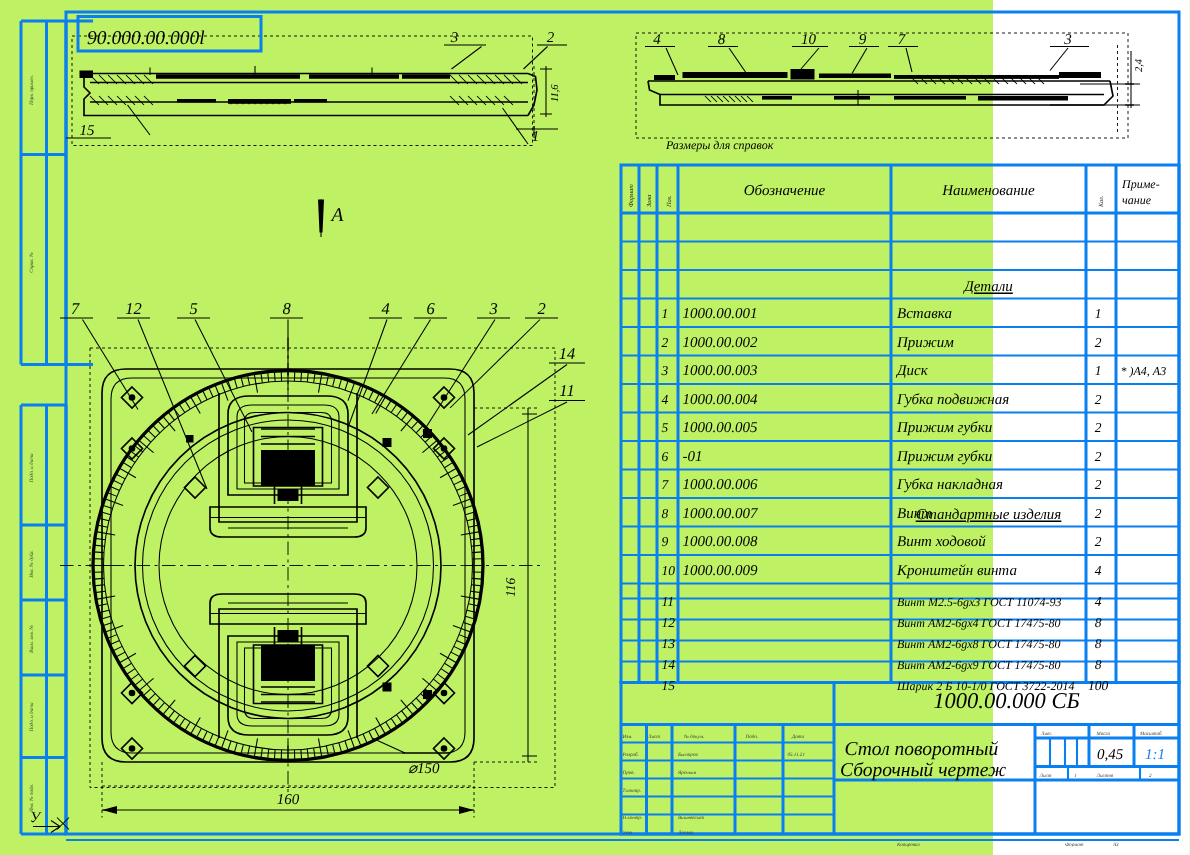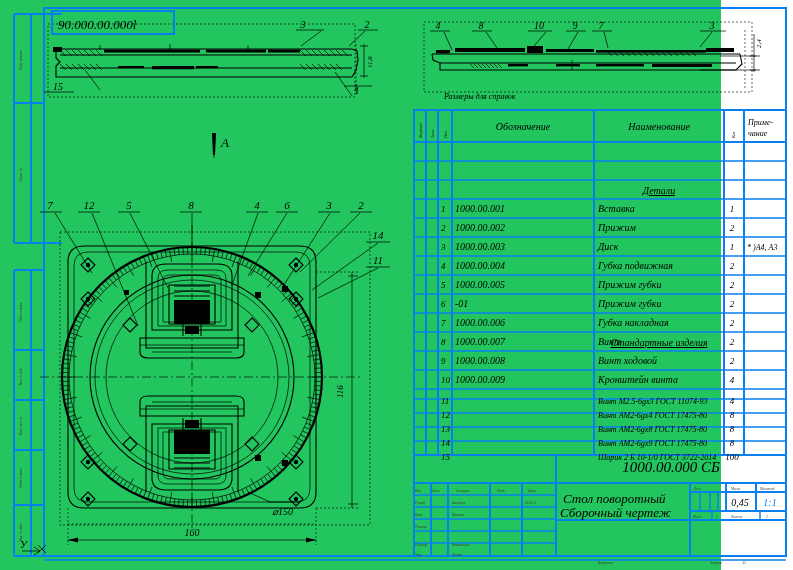--- a/index.html
+++ b/index.html
@@ -1,18 +1,18 @@
 <!DOCTYPE html>
 <html><head>
 <meta charset="utf-8">
 <style>
   html,body{margin:0;padding:0;background:#ffffff;}
   body{width:793px;height:570px;overflow:hidden;
        font-family:"Liberation Serif",serif;color:#000;}
-  #sheet{position:relative;width:721px;height:570px;background:#22c55e;}
+  #sheet{position:relative;width:662px;height:570px;background:#bef264;}
   svg{position:absolute;left:0;top:0;}
   .bl{fill:none;stroke:#0a7ff0;stroke-width:2;}       
   .bl1{fill:none;stroke:#0a7ff0;stroke-width:1.4;}
   .k{fill:none;stroke:#000;stroke-width:1.1;}          
   .kt{fill:none;stroke:#000;stroke-width:0.7;}         
   .kd{fill:none;stroke:#000;stroke-width:0.6;stroke-dasharray:2 2;}
   .kc{fill:none;stroke:#000;stroke-width:0.6;stroke-dasharray:9 3 2 3;}
   .fill{fill:#000;stroke:none;}
   .txt{font-family:"Liberation Serif",serif;font-style:italic;fill:#000;} .t7{font-size:7px;} .t8{font-size:8px;}
   .t9{font-size:9px;} .t10{font-size:10px;} .t13{font-size:13px;}

